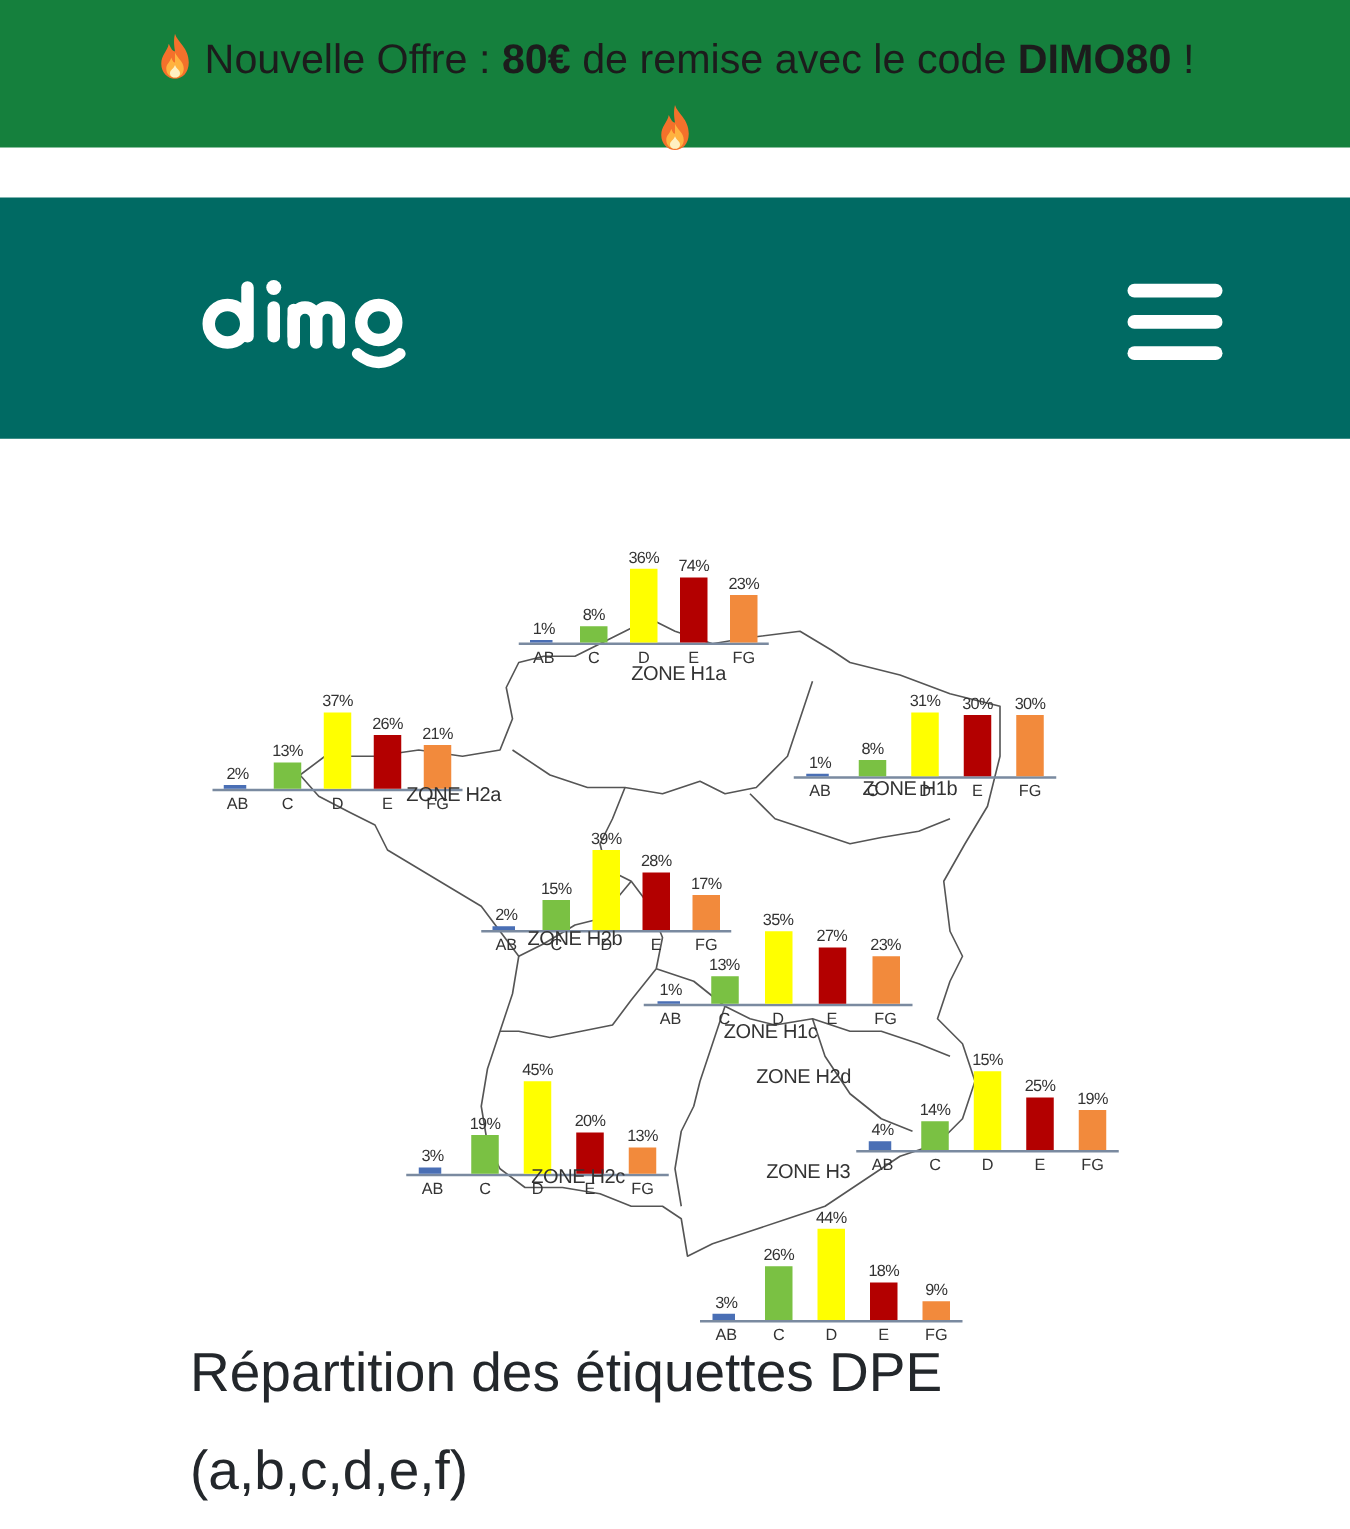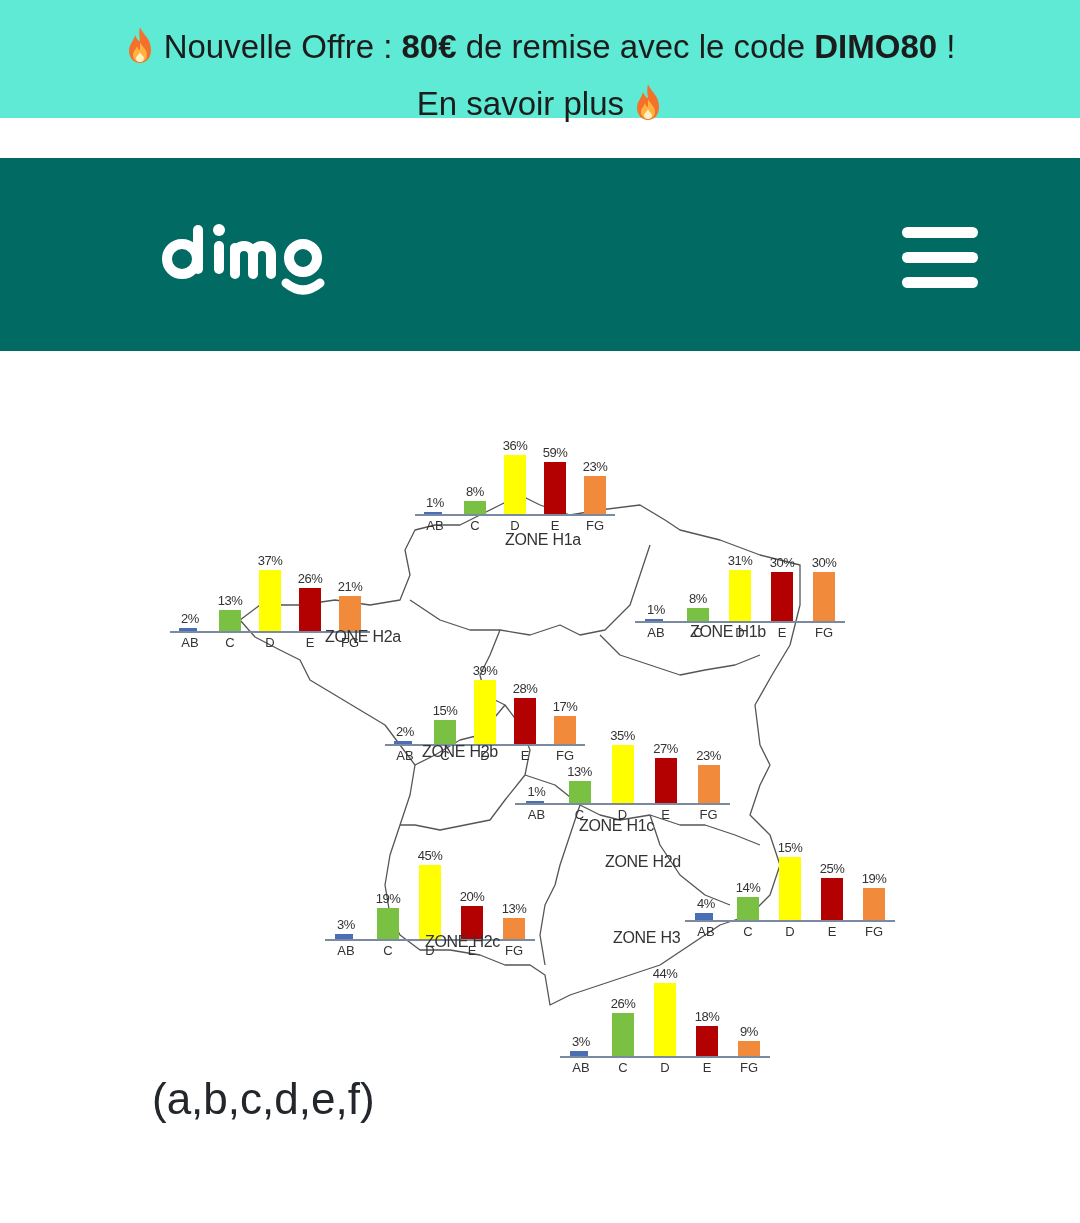--- a/index.html
+++ b/index.html
@@ -1,21 +1,21 @@
 <!DOCTYPE html>
 <html><head>
 <meta charset="utf-8">
 <style>
   * { box-sizing: border-box; margin: 0; padding: 0; }
   html, body { width: 1080px; height: 1223px; background: #ffffff; overflow: hidden; }
   body { font-family: "Liberation Sans", "DejaVu Sans", sans-serif; color: #1f2328; position: relative; }
 
   .promo {
     position: absolute; left: 0; top: 0; width: 1080px; height: 118px;
-    background: #5eead4;
+    background: #15803d;
     text-align: center;
     font-size: 33px; line-height: 57px;
     padding-top: 18px;
     color: #1c1c1c;
   }
   .promo b { font-weight: 700; }
   .promo .flame { display: inline-block; width: 30px; height: 38px; vertical-align: -6px; }
   .promo a { color: #1c1c1c; text-decoration: none; }
 
   .header {
@@ -55,21 +55,20 @@
 <div class="promo">
   <div>
     <svg class="flame" viewBox="0 0 30 38">
       <path d="M15 1 C17 8 26 12 26 24 C26 32 21 37 15 37 C9 37 4 32 4 25 C4 18 9 15 10 9 C12 13 13 15 15 15 C14 9 14 5 15 1 Z" fill="#f4712b"></path>
       <path d="M15 16 C17 21 22 23 22 29 C22 33 19 36 15 36 C11 36 8 33 8 29 C8 25 11 24 12 20 C13 23 14 24 15 24 Z" fill="#ffb23f"></path>
       <path d="M15 26 C16 29 19 30 19 32.5 C19 35 17 36 15 36 C13 36 11 35 11 32.5 C11 30 14 29 15 26 Z" fill="#fff0c2"></path>
     </svg>
     <span>Nouvelle Offre : </span><b>80€</b><span> de remise avec le code </span><b>DIMO80</b><span> !</span>
   </div>
   <div>
-    <a href="#">En savoir plus</a>
     <svg class="flame" viewBox="0 0 30 38">
       <path d="M15 1 C17 8 26 12 26 24 C26 32 21 37 15 37 C9 37 4 32 4 25 C4 18 9 15 10 9 C12 13 13 15 15 15 C14 9 14 5 15 1 Z" fill="#f4712b"></path>
       <path d="M15 16 C17 21 22 23 22 29 C22 33 19 36 15 36 C11 36 8 33 8 29 C8 25 11 24 12 20 C13 23 14 24 15 24 Z" fill="#ffb23f"></path>
       <path d="M15 26 C16 29 19 30 19 32.5 C19 35 17 36 15 36 C13 36 11 35 11 32.5 C11 30 14 29 15 26 Z" fill="#fff0c2"></path>
     </svg>
   </div>
 </div>
 
 <div class="header">
   <svg class="logo" viewBox="0 0 172 86">
@@ -116,21 +115,21 @@
         <div class="bar" style="left: 9px; width: 18px; height: 2px; top: 57.4px; bottom: auto; background: rgb(74, 111, 181);"></div>
         <div class="val" style="left: 20px; top: 40.4px;">1%</div>
         <div class="cat" style="left: 20px; top: 63.4px;">AB</div>
         <div class="bar" style="left: 49px; width: 22px; height: 13.2px; top: 46.2px; bottom: auto; background: rgb(122, 193, 67);"></div>
         <div class="val" style="left: 60px; top: 29.2px;">8%</div>
         <div class="cat" style="left: 60px; top: 63.4px;">C</div>
         <div class="bar" style="left: 89px; width: 22px; height: 59.4px; top: 0px; bottom: auto; background: rgb(255, 255, 0);"></div>
         <div class="val" style="left: 100px; top: -17px;">36%</div>
         <div class="cat" style="left: 100px; top: 63.4px;">D</div>
         <div class="bar" style="left: 129px; width: 22px; height: 52.8px; top: 6.6px; bottom: auto; background: rgb(179, 0, 0);"></div>
-        <div class="val" style="left: 140px; top: -10.4px;">59%</div>
+        <div class="val" style="left: 140px; top: -10.4px;">74%</div>
         <div class="cat" style="left: 140px; top: 63.4px;">E</div>
         <div class="bar" style="left: 169px; width: 22px; height: 37.95px; top: 21.45px; bottom: auto; background: rgb(242, 138, 60);"></div>
         <div class="val" style="left: 180px; top: 4.45px;">23%</div>
         <div class="cat" style="left: 180px; top: 63.4px;">FG</div>
       </div>
       <div class="zone-label" style="left: 345px; top: 126px;">ZONE H1a</div>
       <div class="zone" style="left: 475px; top: 165px; width: 210px; height: 51.15px;">
         <div class="axis" style="top: 51.15px;"></div>
         <div class="bar" style="left: 10px; width: 18px; height: 2px; top: 49.15px; bottom: auto; background: rgb(74, 111, 181);"></div>
         <div class="val" style="left: 21px; top: 32.15px;">1%</div>
@@ -260,14 +259,15 @@
         <div class="cat" style="left: 147px; top: 76.6px;">E</div>
         <div class="bar" style="left: 178px; width: 22px; height: 14.85px; top: 57.75px; bottom: auto; background: rgb(242, 138, 60);"></div>
         <div class="val" style="left: 189px; top: 40.75px;">9%</div>
         <div class="cat" style="left: 189px; top: 76.6px;">FG</div>
       </div>
       <div class="zone-label" style="left: 453px; top: 524px;">ZONE H3</div>
     </div>
 </div>
 
 <div class="caption">
+  <div>Répartition des étiquettes DPE</div>
   <div>(a,b,c,d,e,f)</div>
 </div>
 
 </body></html>

